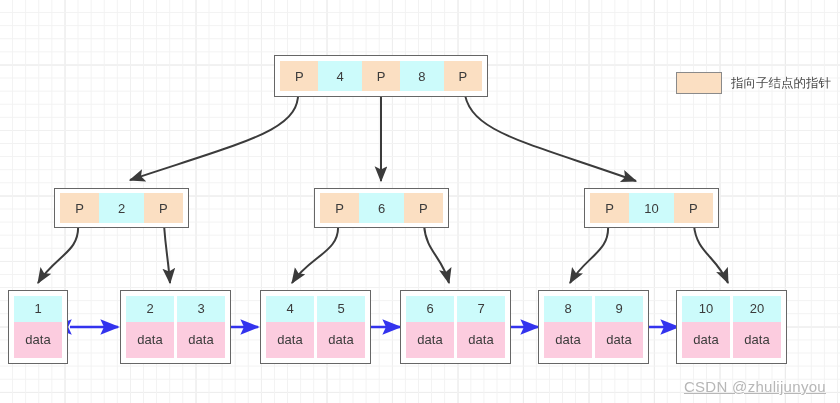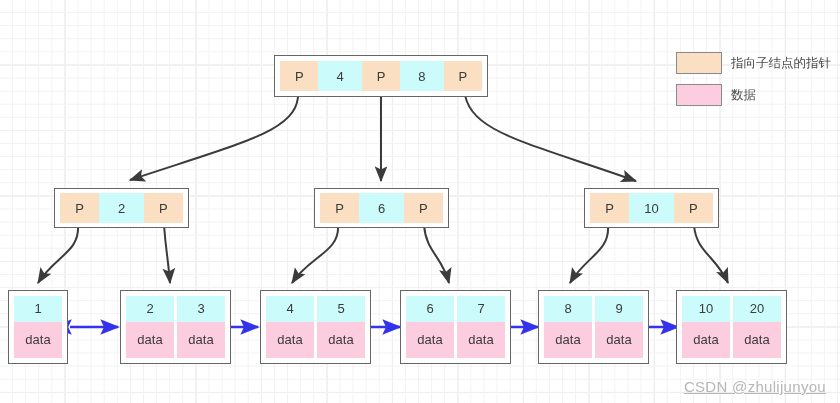--- a/index.html
+++ b/index.html
@@ -102,24 +102,25 @@
     align-items: center;
     justify-content: center;
     font-size: 13px;
     color: #3b3b3b;
   }
 
   
   #legend {
     position: absolute;
     left: 676px;
-    top: 52px;
+    top: 72px;
     display: flex;
     flex-direction: column;
     gap: 10px;
+    align-items: center;
   }
   .legend-row {
     display: flex;
     align-items: center;
     gap: 9px;
     height: 22px;
   }
   .swatch {
     width: 46px;
     height: 22px;
@@ -272,21 +273,17 @@
       <div class="k">20</div>
       <div class="d">data</div>
     </div>
   </div>
 
   <div id="legend">
     <div class="legend-row">
       <div class="swatch" style="background:#fbdfc2;"></div>
       <div class="legend-label">指向子结点的指针</div>
     </div>
-    <div class="legend-row">
-      <div class="swatch" style="background:#fcccdf;"></div>
-      <div class="legend-label">数据</div>
-    </div>
   </div>
 
   <div id="watermark">CSDN @zhulijunyou</div>
 
 </div>
 
 </body></html>

